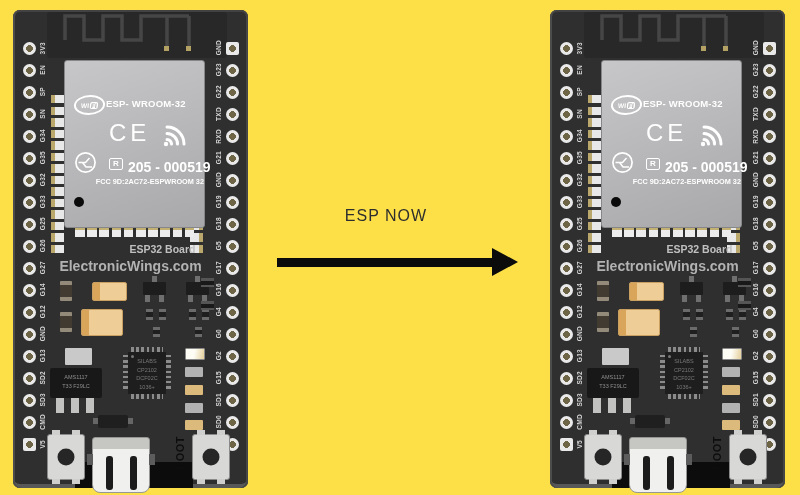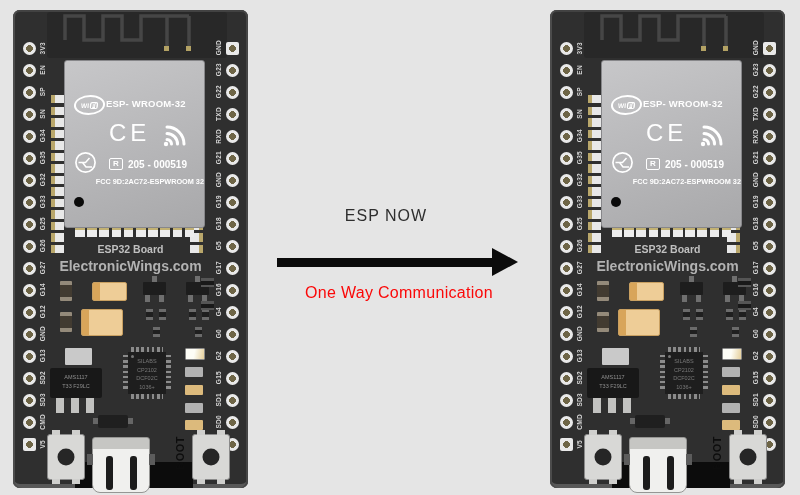--- a/index.html
+++ b/index.html
@@ -1,16 +1,16 @@
 <!DOCTYPE html>
 <html><head>
 <meta charset="utf-8">
 <style>
   html,body { margin:0; padding:0; background:#fff; }
-  .canvas { position:relative; width:800px; height:495px; background:#e5e5e5; overflow:hidden;
+  .canvas { position:relative; width:800px; height:495px; background:#fde047; overflow:hidden;
             font-family:"Liberation Sans", sans-serif; }
   .abs { position:absolute; }
 
   
   .board-slot { position:absolute; top:10px; width:235px; height:478px; }
   #slot-left  { left:13px; }
   #slot-right { left:550px; }
   .board { position:relative; width:100%; height:100%; background:#2f2f2f; border-radius:7px;
            box-shadow: inset 2px 0 0 #4c4c4c, inset -2px 0 0 #454545,
                        inset 0 2px 0 #424242, inset 0 -4px 0 #585858; }
@@ -50,25 +50,25 @@
   .wifi-logo { left:9px; top:34px; width:27px; height:16px; border:2px solid #fff; border-radius:50%;
                display:flex; align-items:center; justify-content:center; gap:1px; transform:skewX(-6deg); }
   .wifi-wi { font-size:6.5px; font-weight:bold; color:#fff; }
   .wifi-fi { font-size:6.5px; font-weight:bold; color:#a9a9ab; background:#fff; border-radius:2px; padding:0 1px; }
   .module-name { left:41px; top:37px; font-size:9.5px; font-weight:bold; color:#fff; letter-spacing:.2px; white-space:nowrap; }
   .ce-mark { left:44px; top:58px; font-size:24px; color:#fff; letter-spacing:4px; }
   .espressif { left:94px; top:56px; }
   .giteki { left:9px; top:90px; }
   .r-box { left:44px; top:97px; border:1.5px solid #fff; border-radius:2px; color:#fff;
            font-size:8px; font-weight:bold; padding:0 3px; line-height:1.3; }
-  .cert-num { left:63px; top:98px; font-size:10px; font-weight:bold; color:#fff; white-space:nowrap; }
+  .cert-num { left:63px; top:98px; font-size:14px; font-weight:bold; color:#fff; white-space:nowrap; }
   .fcc-line { left:0; top:116px; width:100%; text-align:right; font-size:7.3px; font-weight:bold; color:#fff; white-space:nowrap; }
   .module-dot { left:9px; top:136px; width:10px; height:10px; background:#0a0a0a; border-radius:50%; }
 
-  .silk1 { left:0; top:233px; width:100%; text-align:center; font-size:10.5px; font-weight:600; color:#c0c0c0; }
+  .silk1 { left:0; top:233px; width:100%; text-align:center; font-size:10.5px; font-weight:600; color:#c0c0c0;padding-left:32px; }
   .silk2 { left:0; top:248px; width:100%; text-align:center; font-size:14px; font-weight:600; color:#b2b2b2; }
 
   
   .resv { width:12px; height:20px; border-radius:1px;
           background:linear-gradient(to bottom,#948a7a 0 4px,#423b31 4px calc(100% - 4px),#948a7a calc(100% - 4px)); }
   .cap { background:linear-gradient(to right,#d8a55a 0 7px,#eecd97 7px); border:1px solid #c9a061; border-radius:2px; }
   .cap1 { left:79px; top:272px; width:33px; height:17px; }
   .cap2 { left:68px; top:299px; width:40px; height:25px; }
   .res1 { left:47px; top:271px; } .res2 { left:47px; top:302px; }
   .sot { width:23px; height:13px; background:#1d1d1d; border-radius:1px; }
@@ -650,14 +650,13 @@
       <span class="abs btn-label boot-label">BOOT</span>
       <div class="abs btn btn-boot">
         <span class="btn-dot"></span>
       </div>
     </div>
   </div>
 
   <div class="abs esp-now">ESP NOW</div>
   <div class="abs arrow-shaft"></div>
   <div class="abs arrow-head"></div>
-  <div class="abs one-way">One Way Communication</div>
 </div>
 
 </body></html>

